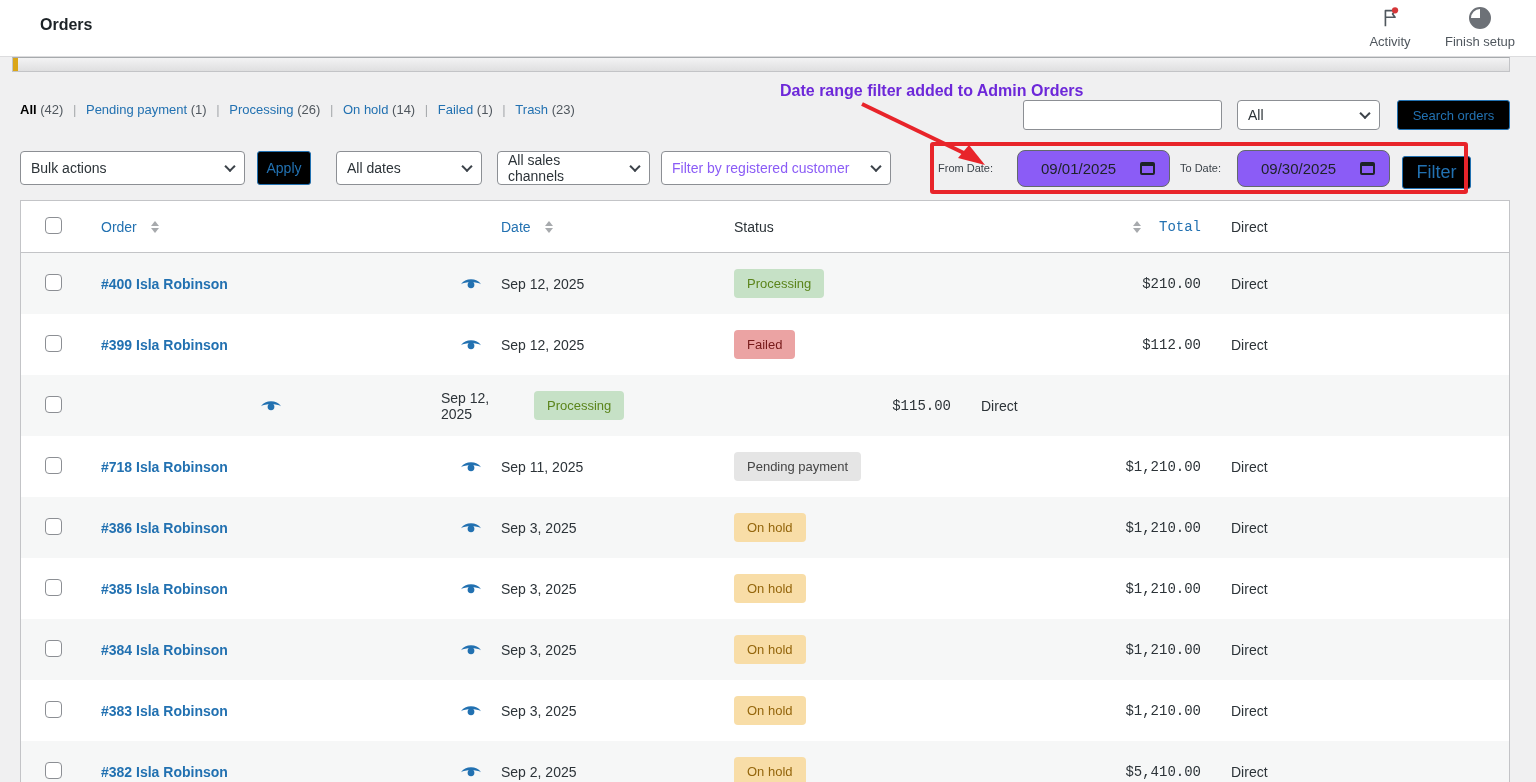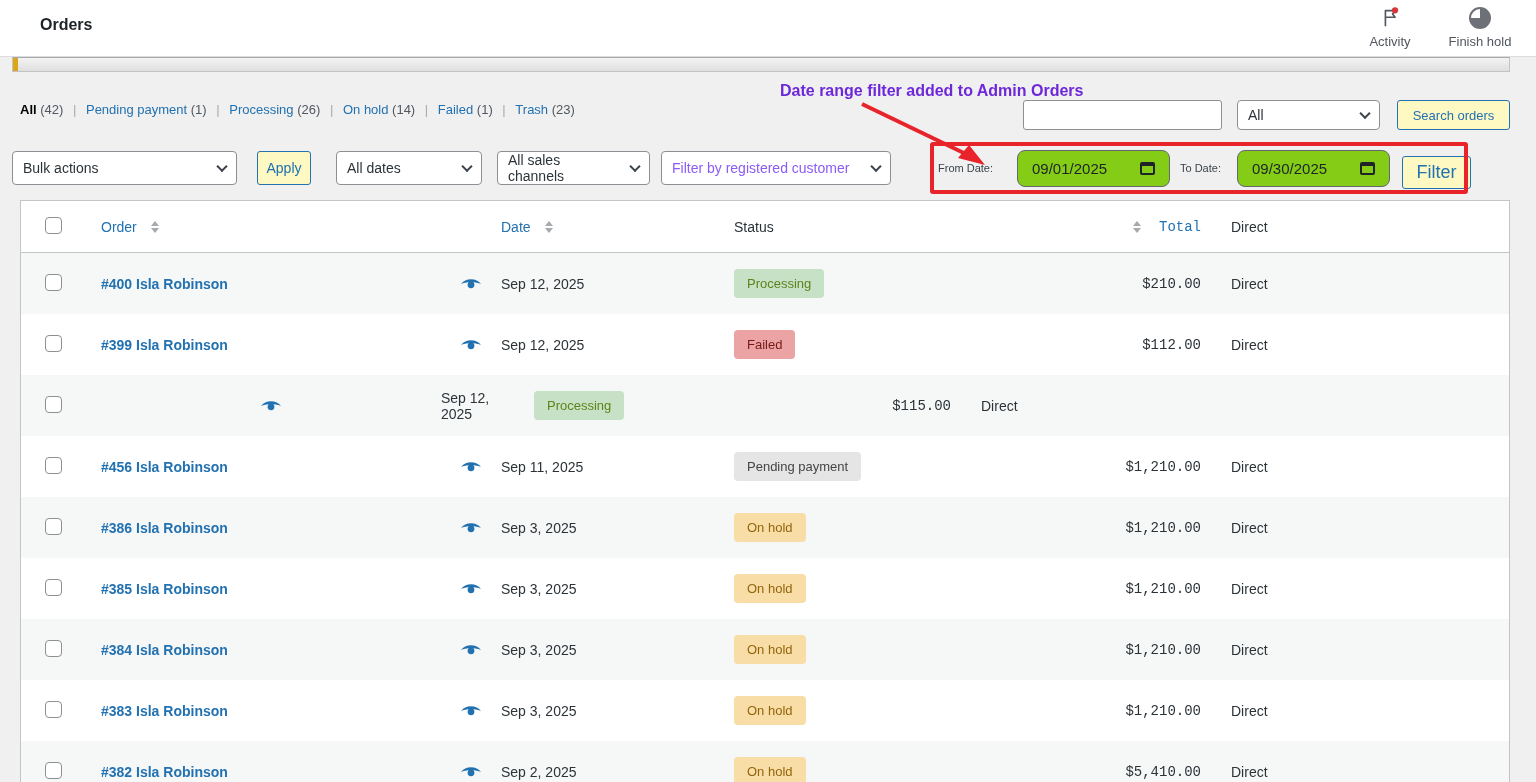--- a/index.html
+++ b/index.html
@@ -24,37 +24,37 @@
   .views { position:absolute; left:20px; top:102px; font-size:13px; color:#646970; }
   .views a { color:#2271b1; text-decoration:none; }
   .views .current { color:#000; font-weight:bold; }
   .views .count { color:#50575e; font-weight:normal; }
   .views .sep { color:#a7aaad; margin:0 6px; }
 
   
   .search-input { position:absolute; left:1023px; top:100px; width:199px; height:30px; border:1px solid #8c8f94; border-radius:3px; background:#fff; padding:0 8px; font-size:14px; font-family:"Liberation Sans",sans-serif; }
   .wp-select { position:absolute; background:#fff; border:1px solid #8c8f94; border-radius:4px; font-size:14px; color:#2c3338; display:flex; align-items:center; padding:0 30px 0 10px; cursor:pointer; }
   .sel-searchtype { left:1237px; top:100px; width:143px; height:30px; }
-  .btn { background:#fef9c3; border:1px solid #2271b1; border-radius:3px; color:#2271b1; font-size:13px; display:flex; align-items:center; justify-content:center; cursor:pointer; font-family:"Liberation Sans",sans-serif; }
+  .btn { background:#000000; border:1px solid #2271b1; border-radius:3px; color:#2271b1; font-size:13px; display:flex; align-items:center; justify-content:center; cursor:pointer; font-family:"Liberation Sans",sans-serif; }
   .btn-search { position:absolute; left:1397px; top:100px; width:113px; height:30px; }
 
   
   .chev { position:absolute; right:10px; top:50%; width:8px; height:8px; border-right:2px solid #3c434a; border-bottom:2px solid #3c434a; transform:translateY(-70%) rotate(45deg); pointer-events:none; }
 
   
-  .sel-bulk { left:12px; top:151px; width:225px; height:34px; }
+  .sel-bulk { left:20px; top:151px; width:225px; height:34px; }
   .btn-apply { position:absolute; left:257px; top:151px; width:54px; height:34px; font-size:14px; }
   .sel-dates { left:336px; top:151px; width:146px; height:34px; }
   .sel-channels { left:497px; top:151px; width:153px; height:34px; }
   .sel-customer { left:661px; top:151px; width:230px; height:34px; color:#8b5cf6; }
 
   .date-label { position:absolute; font-size:11px; color:#3c434a; top:162px; }
   .lbl-from { left:938px; }
   .lbl-to { left:1180px; }
-  .date-input { position:absolute; top:150px; width:153px; height:37px; border:1px solid #62686d; border-radius:8px; background:#84cc16; font-size:15px; color:#1d2327; padding:0 30px 0 14px; font-family:"Liberation Sans",sans-serif; }
+  .date-input { position:absolute; top:150px; width:153px; height:37px; border:1px solid #62686d; border-radius:8px; background:#8b5cf6; font-size:15px; color:#1d2327; padding:0 30px 0 23px; font-family:"Liberation Sans",sans-serif; }
   .di-from { left:1017px; }
   .di-to { left:1237px; }
   .cal-icon { position:absolute; top:162px; width:15px; height:13px; border:2px solid #1d2327; border-top-width:4px; border-radius:2px; pointer-events:none; }
   .cal-from { left:1140px; }
   .cal-to { left:1360px; }
   .btn-filter { position:absolute; left:1402px; top:156px; width:69px; height:33px; font-size:18px; }
 
   
   .annotation { position:absolute; left:780px; top:82px; font-size:16px; font-weight:bold; color:#6d28d9; z-index:6; }
   .anno-arrow { position:absolute; left:0; top:0; width:1536px; height:782px; pointer-events:none; z-index:6; }
@@ -98,21 +98,21 @@
   </div>
 
   <div class="topbar-action act-finish">
     <div class="ic">
       <svg width="24" height="24" viewBox="0 0 24 24">
         <circle cx="12" cy="12" r="10" fill="#6d7177"></circle>
         <path d="M12 12 L12 1 A11 11 0 0 0 1 12 Z" fill="#fff"></path>
         <circle cx="12" cy="12" r="10" fill="none" stroke="#6d7177" stroke-width="2"></circle>
       </svg>
     </div>
-    <div class="lbl">Finish hold</div>
+    <div class="lbl">Finish setup</div>
   </div>
 </div>
 
 <div class="progressbar">
   <div class="thumb"></div>
 </div>
 
 <div class="views" id="views"><a class="current">All</a><span class="count"> (42)</span><span class="sep"> | </span><a>Pending payment</a><span class="count"> (1)</span><span class="sep"> | </span><a>Processing</a><span class="count"> (26)</span><span class="sep"> | </span><a>On hold</a><span class="count"> (14)</span><span class="sep"> | </span><a>Failed</a><span class="count"> (1)</span><span class="sep"> | </span><a>Trash</a><span class="count"> (23)</span></div>
 
 <input class="search-input" type="text" value="" style="">
@@ -238,21 +238,21 @@
     <div class="cell-status">
       <span class="badge" style="background: rgb(198, 225, 198); color: rgb(91, 132, 27);">Processing</span>
     </div>
     <div class="cell-total">$115.00</div>
     <div class="cell-origin">Direct</div>
   </div>
       <div class="tgrid trow">
     <div class="cell-check">
       <span class="checkbox"></span>
     </div>
-    <div><a class="order-link">#456 Isla Robinson</a></div>
+    <div><a class="order-link">#718 Isla Robinson</a></div>
     <div class="cell-eye">
       <svg width="22" height="15" viewBox="0 0 22 15">
         <path d="M1 8.2 C5 1.6, 17 1.6, 21 8.2 C17 5.6, 5 5.6, 1 8.2 Z" fill="#2271b1"></path>
         <circle cx="11" cy="8.8" r="3.4" fill="#2271b1"></circle>
       </svg>
     </div>
     <div>Sep 11, 2025</div>
     <div class="cell-status">
       <span class="badge" style="background: rgb(229, 229, 229); color: rgb(69, 69, 69);">Pending payment</span>
     </div>

